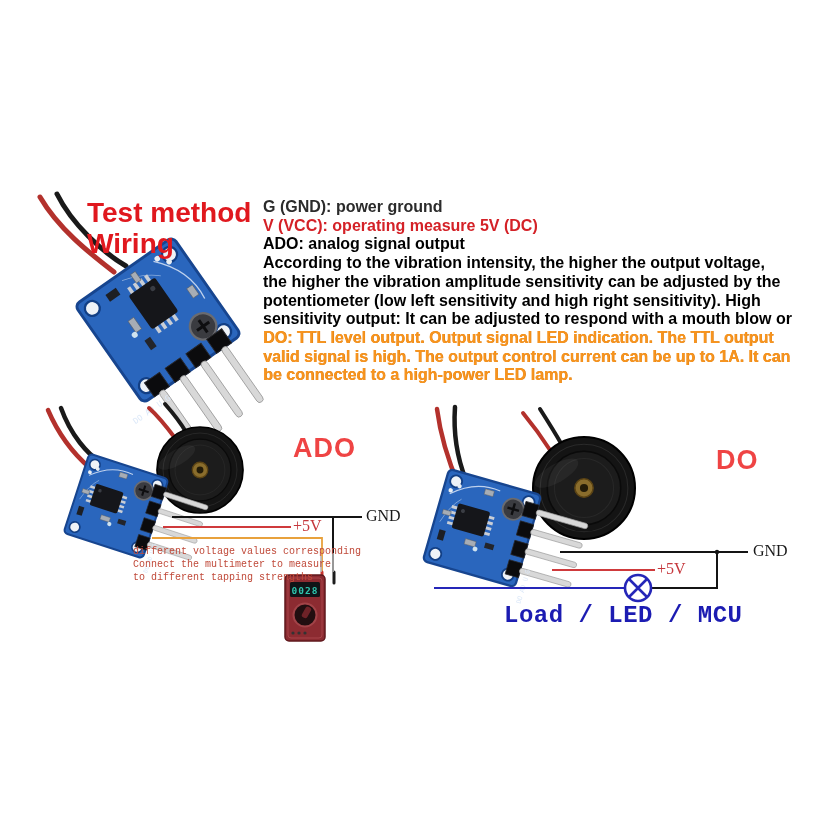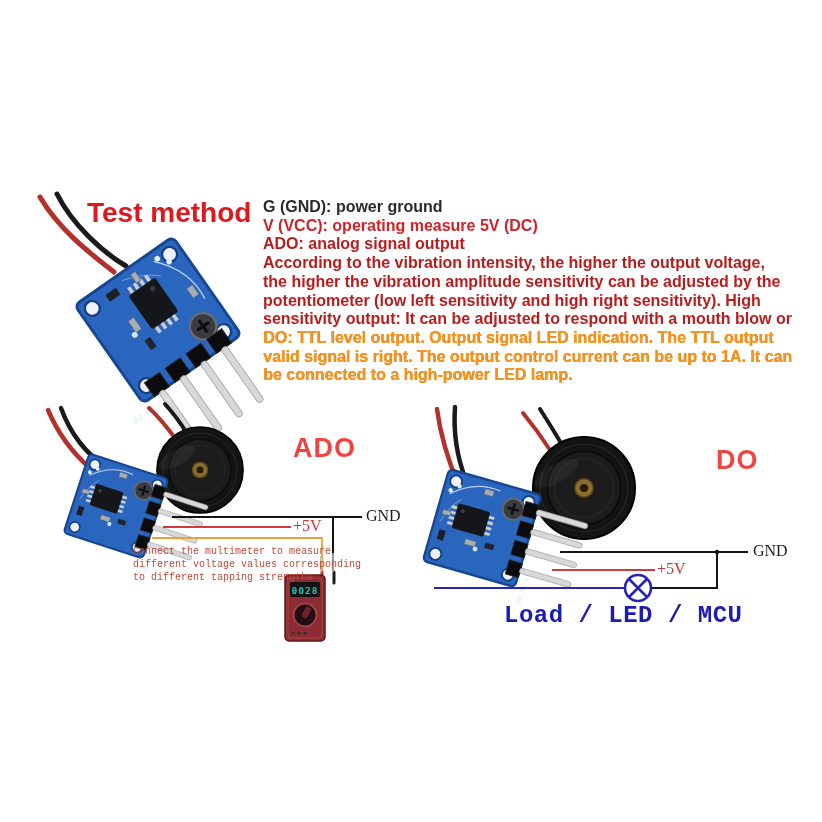--- a/index.html
+++ b/index.html
@@ -9,21 +9,21 @@
   .nowrap{white-space:nowrap;}
 
   
   .title{left:87px;top:197px;font-size:28px;line-height:31px;font-weight:bold;color:#e0181e;}
 
   
   .info{left:263px;top:198px;font-size:16px;line-height:18.7px;font-weight:bold;}
   .info .ln{white-space:nowrap;}
   .c-black{color:#2b2b2b;}
   .c-red{color:#d42127;}
-  .c-blue{color:#b91c1c;}
+  .c-blue{color:#000000;}
   .c-orange{color:#f7941e;text-shadow:0.4px 0.4px 0 #d97a10;}
 
   
   .seclabel{font-size:27px;font-weight:bold;color:#ef4444;letter-spacing:1px;}
 
   
   .wirelabel{font-family:"Liberation Serif",serif;font-size:16px;color:#1a1a1a;}
   .wirelabel.red{color:#c5373c;}
 
   .note{left:133px;top:545px;font-family:"Liberation Mono",monospace;font-size:10px;
@@ -155,41 +155,42 @@
 
       <g>
         <circle cx="638" cy="588" r="13" fill="#ffffff" stroke="#2526b8" stroke-width="2.6"></circle>
         <path d="M629,579 L647,597 M647,579 L629,597" stroke="#2526b8" stroke-width="2.6"></path>
       </g>
     </g>
   </svg>
 
   <div class="abs title">
     <div class="nowrap">Test method</div>
+    <div class="nowrap">Wiring</div>
   </div>
 
   <div class="abs info">
     <div class="ln c-black">G (GND): power ground</div>
     <div class="ln c-red">V (VCC): operating measure 5V (DC)</div>
     <div class="ln c-blue">ADO: analog signal output</div>
     <div class="ln c-blue">According to the vibration intensity, the higher the output voltage,</div>
     <div class="ln c-blue">the higher the vibration amplitude sensitivity can be adjusted by the</div>
     <div class="ln c-blue">potentiometer (low left sensitivity and high right sensitivity). High</div>
     <div class="ln c-blue">sensitivity output: It can be adjusted to respond with a mouth blow or</div>
     <div class="ln c-orange">DO: TTL level output. Output signal LED indication. The TTL output</div>
-    <div class="ln c-orange">valid signal is right. The output control current can be up to 1A. It can</div>
+    <div class="ln c-orange">valid signal is high. The output control current can be up to 1A. It can</div>
     <div class="ln c-orange">be connected to a high-power LED lamp.</div>
   </div>
 
   <div class="abs seclabel nowrap" style="left:293px;top:433px;">ADO</div>
   <div class="abs wirelabel nowrap" style="left:366px;top:507px;">GND</div>
   <div class="abs wirelabel red nowrap" style="left:293px;top:517px;">+5V</div>
   <div class="abs note">
+    <div class="nowrap">different voltage values corresponding</div>
     <div class="nowrap">Connect the multimeter to measure</div>
-    <div class="nowrap">different voltage values corresponding</div>
     <div class="nowrap">to different tapping strengths</div>
   </div>
 
   <div class="abs seclabel nowrap" style="left:716px;top:445px;">DO</div>
   <div class="abs wirelabel nowrap" style="left:753px;top:542px;">GND</div>
   <div class="abs wirelabel red nowrap" style="left:657px;top:560px;">+5V</div>
   <div class="abs load nowrap">Load / LED / MCU</div>
 
 </div>
 

